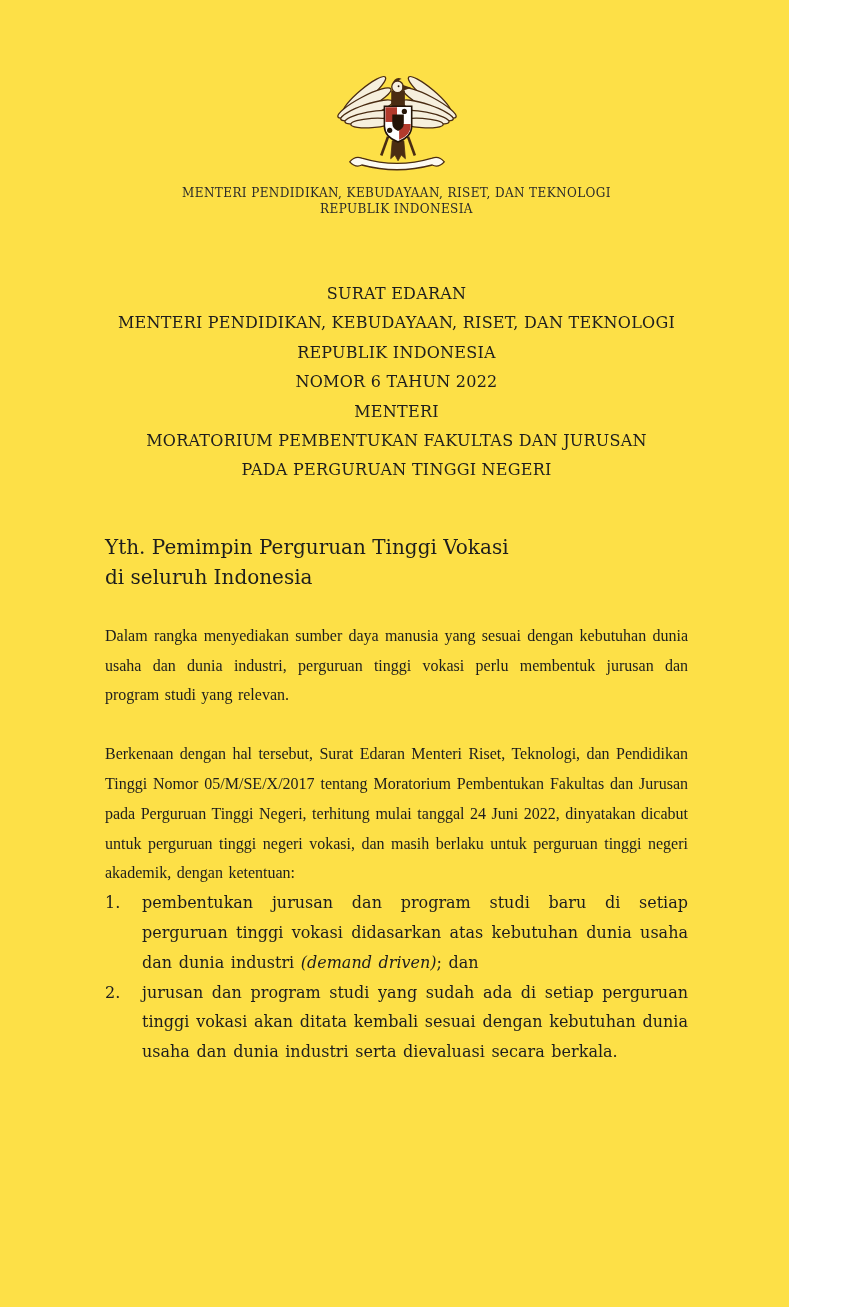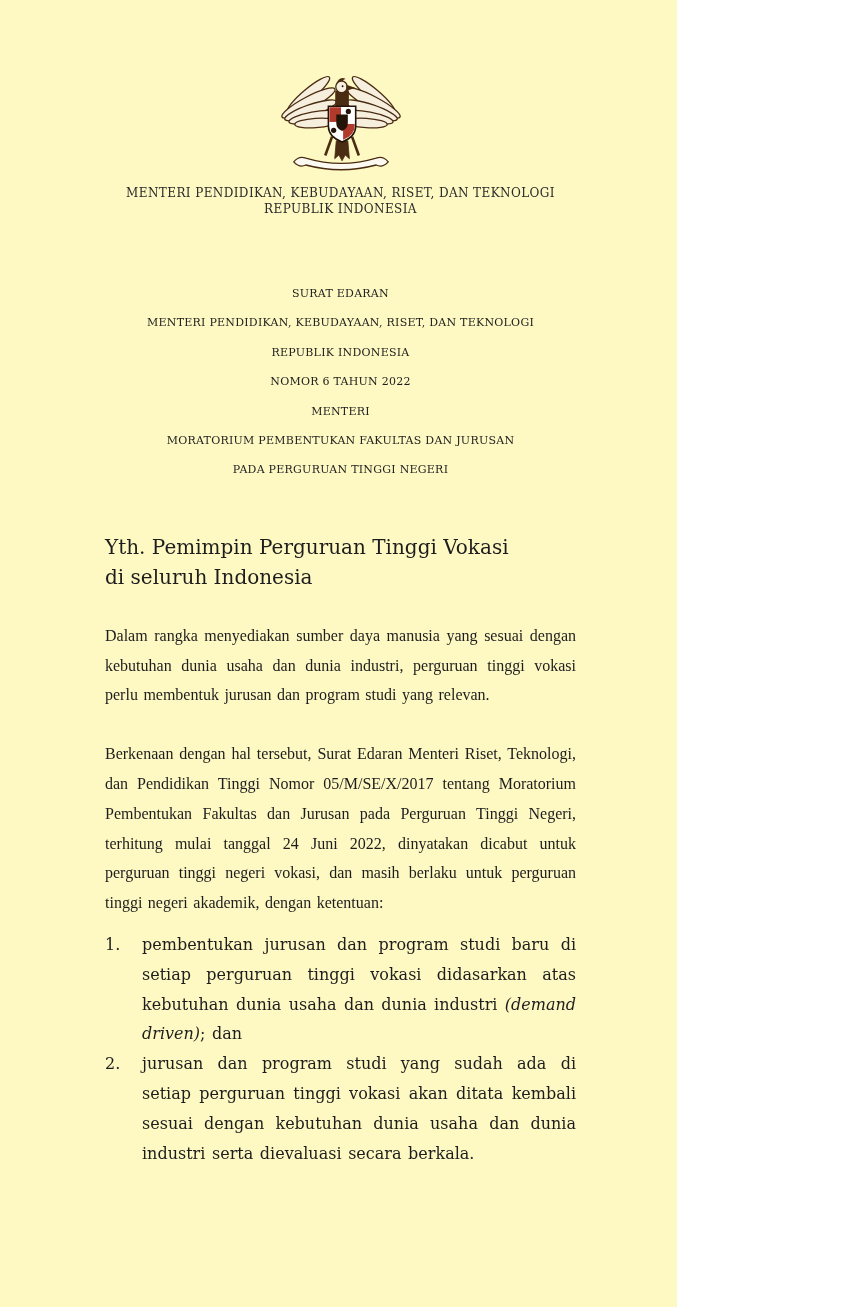--- a/index.html
+++ b/index.html
@@ -3,47 +3,47 @@
 <meta charset="utf-8">
 <style>
   * { margin:0; padding:0; box-sizing:border-box; }
   html, body { background:#ffffff; }
   body {
     width:853px; height:1307px;
     font-family:"DejaVu Serif","Liberation Serif",serif;
   }
   .page {
     position:relative;
-    width:677px; height:1307px;
-    background:#fef9c3;
+    width:789px; height:1307px;
+    background:#fde047;
     color:#1d1d1d;
     padding:0 101px 4px 105px;
     overflow:hidden;
   }
   .letterhead { text-align:center; padding-top:64px; }
   .emblem { display:inline-block; line-height:0; }
   .emblem svg { width:126px; height:118px; }
   .lh-line { font-size:12px; letter-spacing:0.4px; line-height:15.5px; color:#2a2a2a; }
   .title-block {
     margin-top:62px;
     text-align:center;
-    font-size:11px;
+    font-size:16px;
     line-height:29.4px;
     letter-spacing:0.25px;
   }
   .recipient { margin-top:47px; font-size:20px; line-height:30px; }
   .para {
     margin-top:29px;
     font-size:16px;
     line-height:29.8px;
     text-align:justify;
     word-spacing:1.5px;
     font-family:Liberation Serif, serif;
   }
-  .para.tight { margin-bottom:12px; }
+  .para.tight { margin-bottom:0; }
   .list { list-style:none; }
   .list-item {
     position:relative;
     padding-left:37px;
     font-size:16px;
     line-height:29.8px;
     text-align:justify;
     word-spacing:1.5px;
   }
   .list-item .num { position:absolute; left:0; top:0; }

